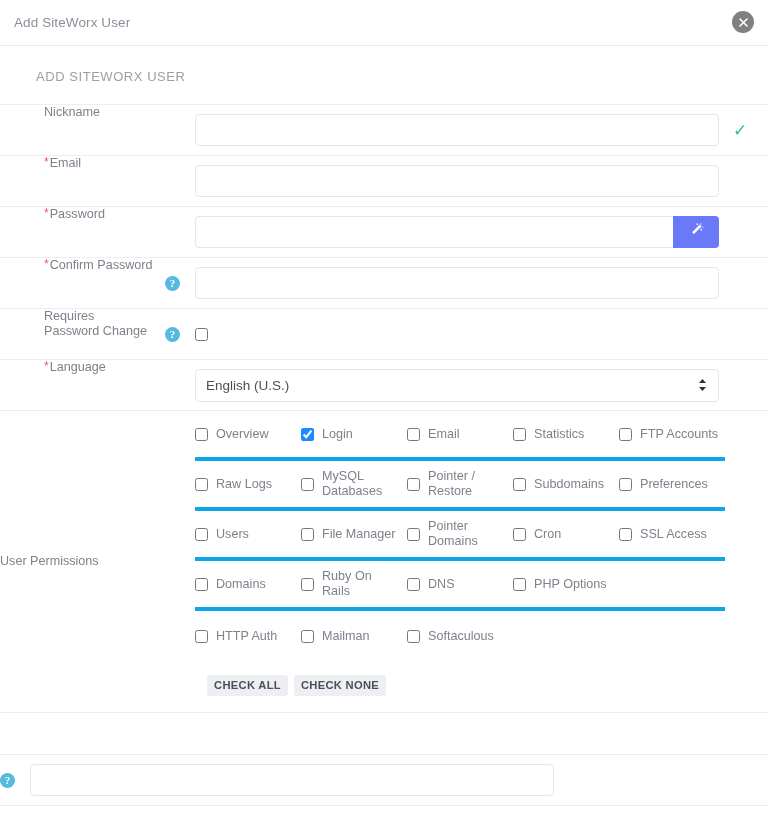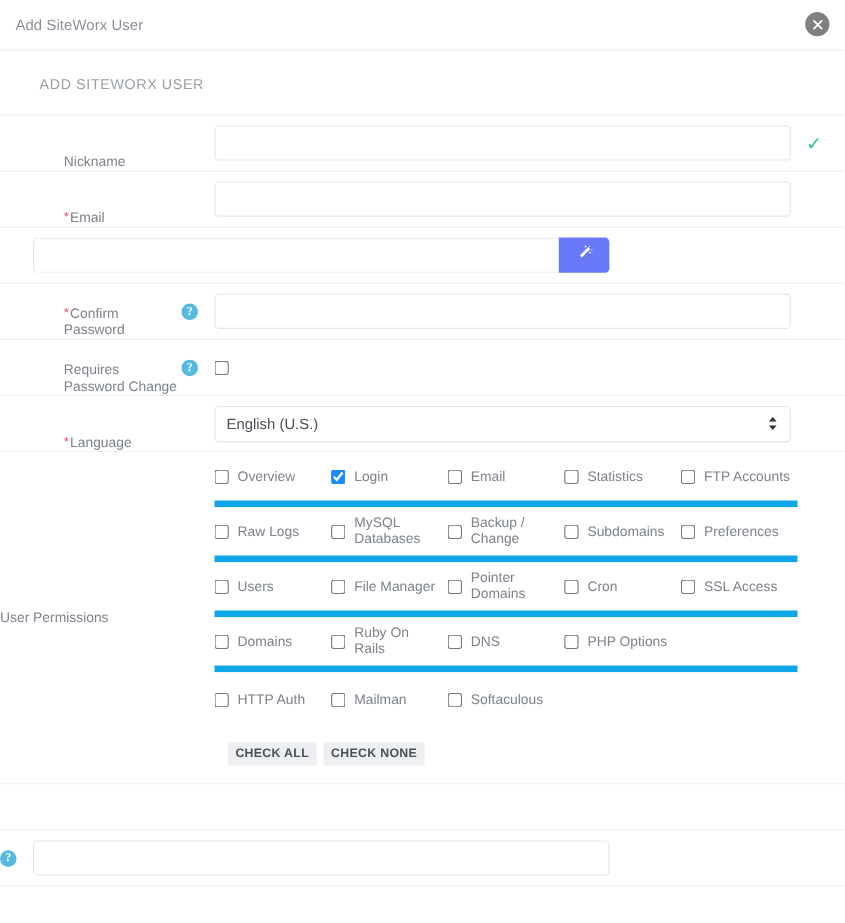--- a/index.html
+++ b/index.html
@@ -47,22 +47,22 @@
   .form-table { width: 768px; border-top: 1px solid #edeef0; }
   .form-row {
     display: flex;
     align-items: flex-start;
     border-bottom: 1px solid #edeef0;
     min-height: 50px;
     position: relative;
   }
   .label-cell {
     width: 165px;
-    padding: 0 0 0 58px;
-    display:flex; align-items:flex-end;
+    padding: 0 0 0 44px;
+    display:flex; align-items:flex-start;
     min-height: 50px;
     flex: 0 0 165px;
   }
   .label-text {
     font-size: 12.6px;
     color: #7d828b;
     line-height: 15px;
   }
   .req-star {
     color: #f0506e;
@@ -159,21 +159,21 @@
   .perm-row { align-items: stretch; }
   .perm-label-cell {
     width: 195px; flex: 0 0 195px;
     display:flex; align-items:center; justify-content:flex-start;
     padding-left: 0;
   }
   .perm-grid-cell { flex:1; padding: 0; }
   .perm-grid { width: 530px; }
   .perm-line {
     display:flex;
-    border-bottom: 6px solid #0ea5e9;
+    border-bottom: 4px solid #0ea5e9;
     min-height: 50px;
     align-items: center;
   }
   .perm-line:last-child { border-bottom: none; }
   .perm-item {
     width: 106px;
     display:flex; align-items:center; gap:8px;
     padding-right: 4px;
   }
   .perm-item .cb-native { flex:0 0 13px; }
@@ -251,20 +251,23 @@
       <div class="label-cell">
         <span class="label-text"><span class="req-star">*</span><span>Email</span></span>
       </div>
       <div class="help-cell"></div>
       <div class="field-cell">
         <input class="text-field" type="text" value="" style="">
       </div>
     </div>
 
     <div class="form-row">
+      <div class="label-cell">
+        <span class="label-text"><span class="req-star">*</span><span>Password</span></span>
+      </div>
       <div class="help-cell"></div>
       <div class="field-cell">
         <input class="text-field with-btn" type="password" value="" style="">
         <button class="wand-btn">
           <span>
             <svg width="17" height="17" viewBox="0 0 17 17" aria-hidden="true">
               <path d="M11.8 2.6 L4.1 10.3 L5.9 12.1 L13.6 4.4 Z" fill="#ffffff"></path>
               <circle cx="9.3" cy="2.1" r="0.85" fill="#ffffff"></circle>
               <circle cx="13.4" cy="7.7" r="0.85" fill="#ffffff"></circle>
               <circle cx="13.0" cy="1.9" r="0.6" fill="#ffffff"></circle>
@@ -351,21 +354,21 @@
               <div class="perm-item">
                 <input type="checkbox" class="cb-native" style="accent-color: rgb(26, 140, 255);">
                 <span class="perm-name">Raw Logs</span>
               </div>
               <div class="perm-item">
                 <input type="checkbox" class="cb-native" style="accent-color: rgb(26, 140, 255);">
                 <span class="perm-name">MySQL Databases</span>
               </div>
               <div class="perm-item">
                 <input type="checkbox" class="cb-native" style="accent-color: rgb(26, 140, 255);">
-                <span class="perm-name">Backup / Change</span>
+                <span class="perm-name">Pointer / Restore</span>
               </div>
               <div class="perm-item">
                 <input type="checkbox" class="cb-native" style="accent-color: rgb(26, 140, 255);">
                 <span class="perm-name">Subdomains</span>
               </div>
               <div class="perm-item">
                 <input type="checkbox" class="cb-native" style="accent-color: rgb(26, 140, 255);">
                 <span class="perm-name">Preferences</span>
               </div>
             </div>

